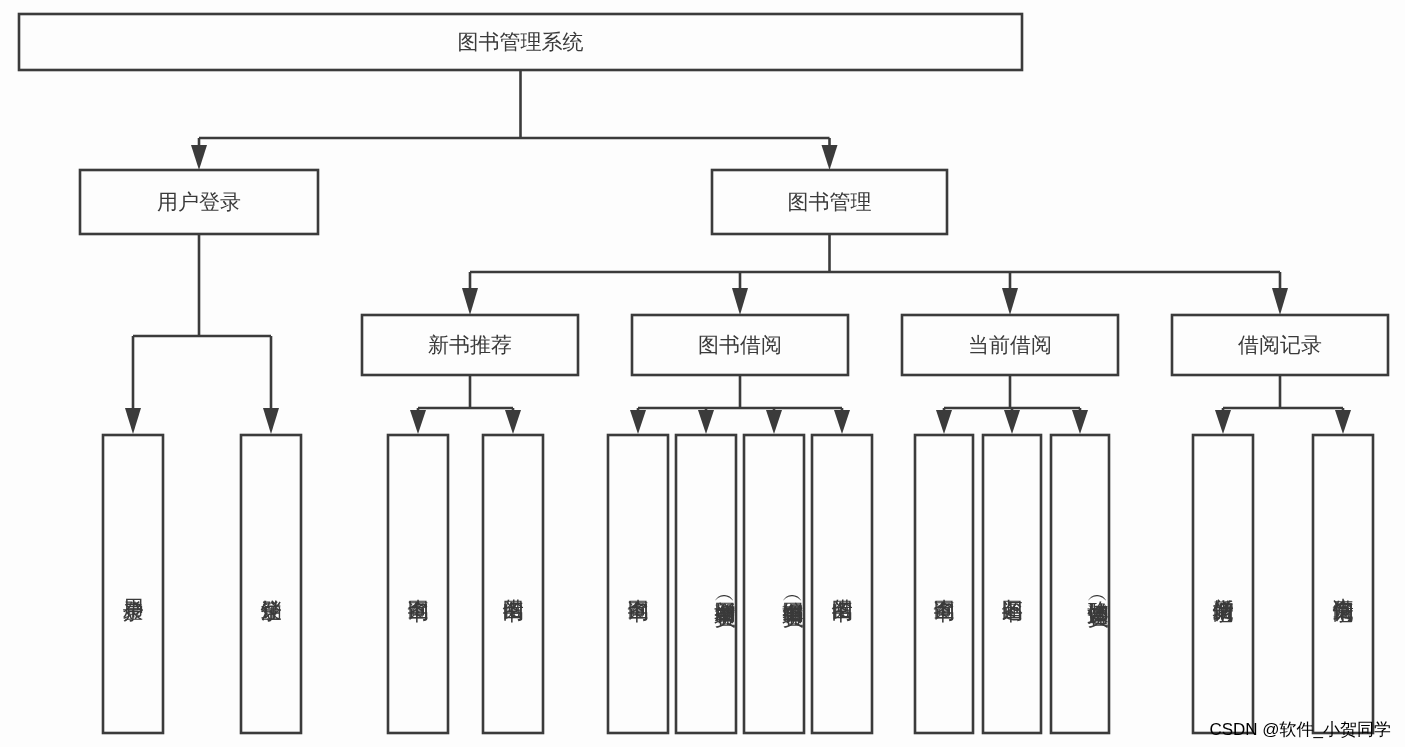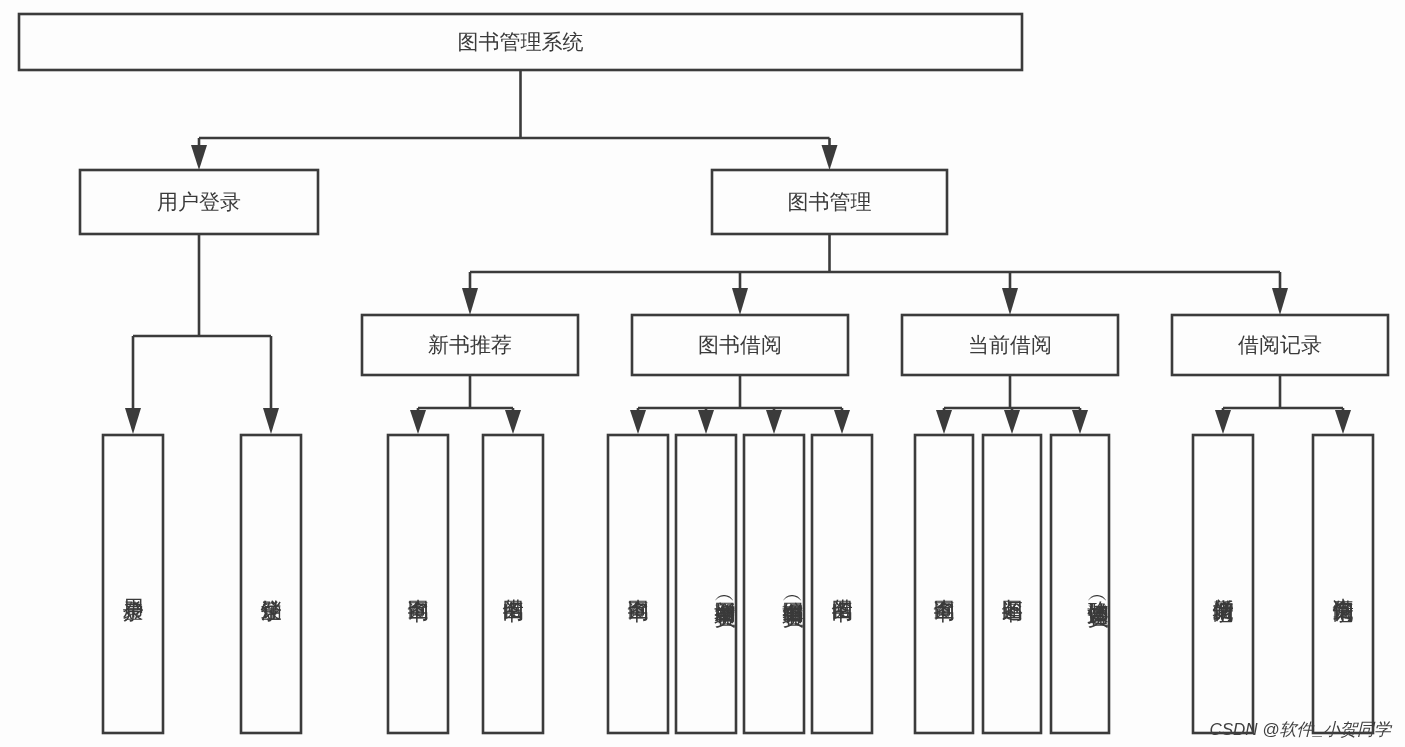--- a/index.html
+++ b/index.html
@@ -62,24 +62,23 @@
     text-align: center;
     white-space: nowrap;
     user-select: none;
   }
   .watermark {
     position: absolute;
     right: 14px;
     bottom: 6px;
     font-family: "Liberation Sans", "DejaVu Sans", sans-serif;
     font-size: 17px;
-    color: #404040;
+    color: #000000;
     white-space: nowrap;
     user-select: none;
-    font-style: italic;
   }
 </style>
 </head>
 <body>
 
 <div id="diagram-root">
 
   <svg id="diagram-canvas" viewBox="0 0 1405 747" xmlns="http://www.w3.org/2000/svg">
 
     <g>

